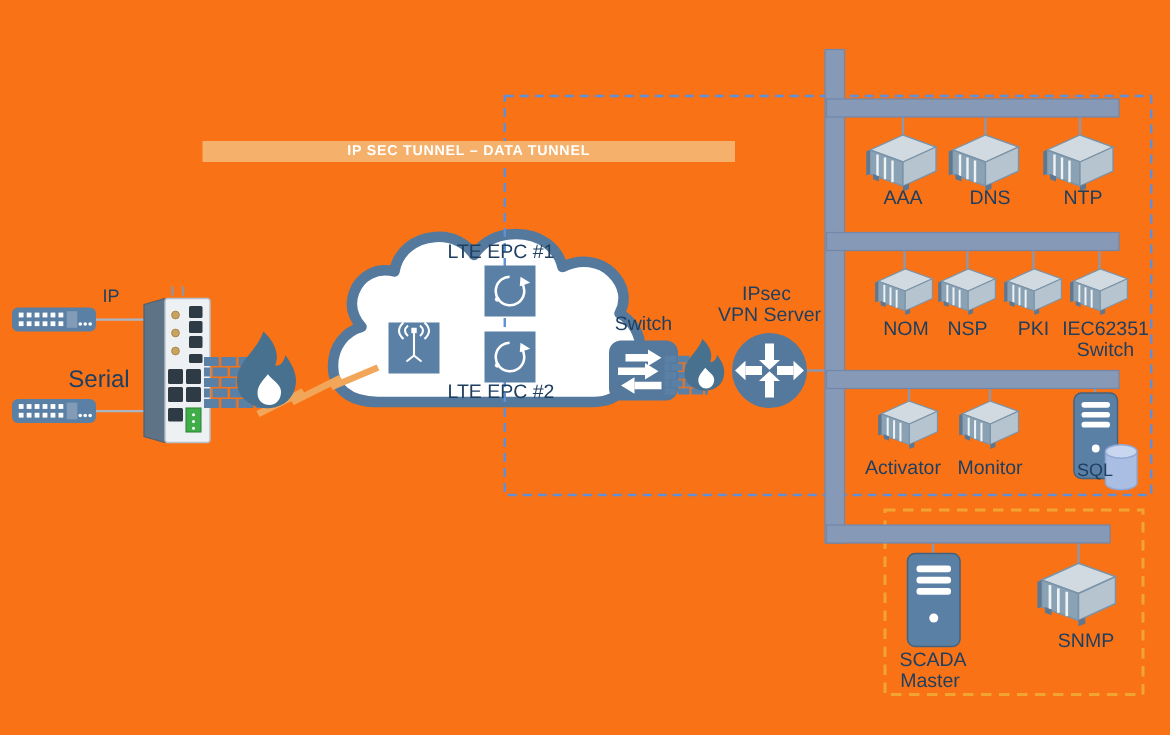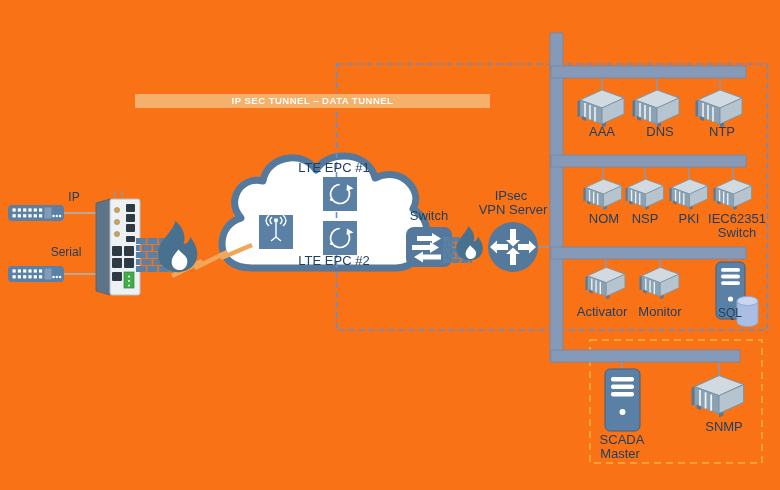--- a/index.html
+++ b/index.html
@@ -259,21 +259,21 @@
       <circle cx="622.5" cy="412" r="3" fill="#ffffff"></circle>
     </g>
     <use href="#srv" transform="translate(691,371) scale(1.12)"></use>
   </svg>
 
   <div class="bar" id="bar-ipsec">
     <span>IP SEC TUNNEL – DATA TUNNEL</span>
   </div>
 
   <div class="lbl" style="left:74px;top:191px;font-size:12px;">IP</div>
-  <div class="lbl" style="left:66px;top:246px;font-size:12px;">Serial</div>
+  <div class="lbl" style="left:66px;top:246px;font-size:16px;">Serial</div>
   <div class="lbl" style="left:334px;top:161px;">LTE EPC #1</div>
   <div class="lbl" style="left:334px;top:254px;">LTE EPC #2</div>
   <div class="lbl" style="left:429px;top:209px;">Switch</div>
   <div class="lbl" style="left:511px;top:189px;">IPsec</div>
   <div class="lbl" style="left:513px;top:203px;">VPN Server</div>
   <div class="lbl" style="left:602px;top:125px;">AAA</div>
   <div class="lbl" style="left:660px;top:125px;">DNS</div>
   <div class="lbl" style="left:722px;top:125px;">NTP</div>
   <div class="lbl" style="left:604px;top:212px;">NOM</div>
   <div class="lbl" style="left:645px;top:212px;">NSP</div>

